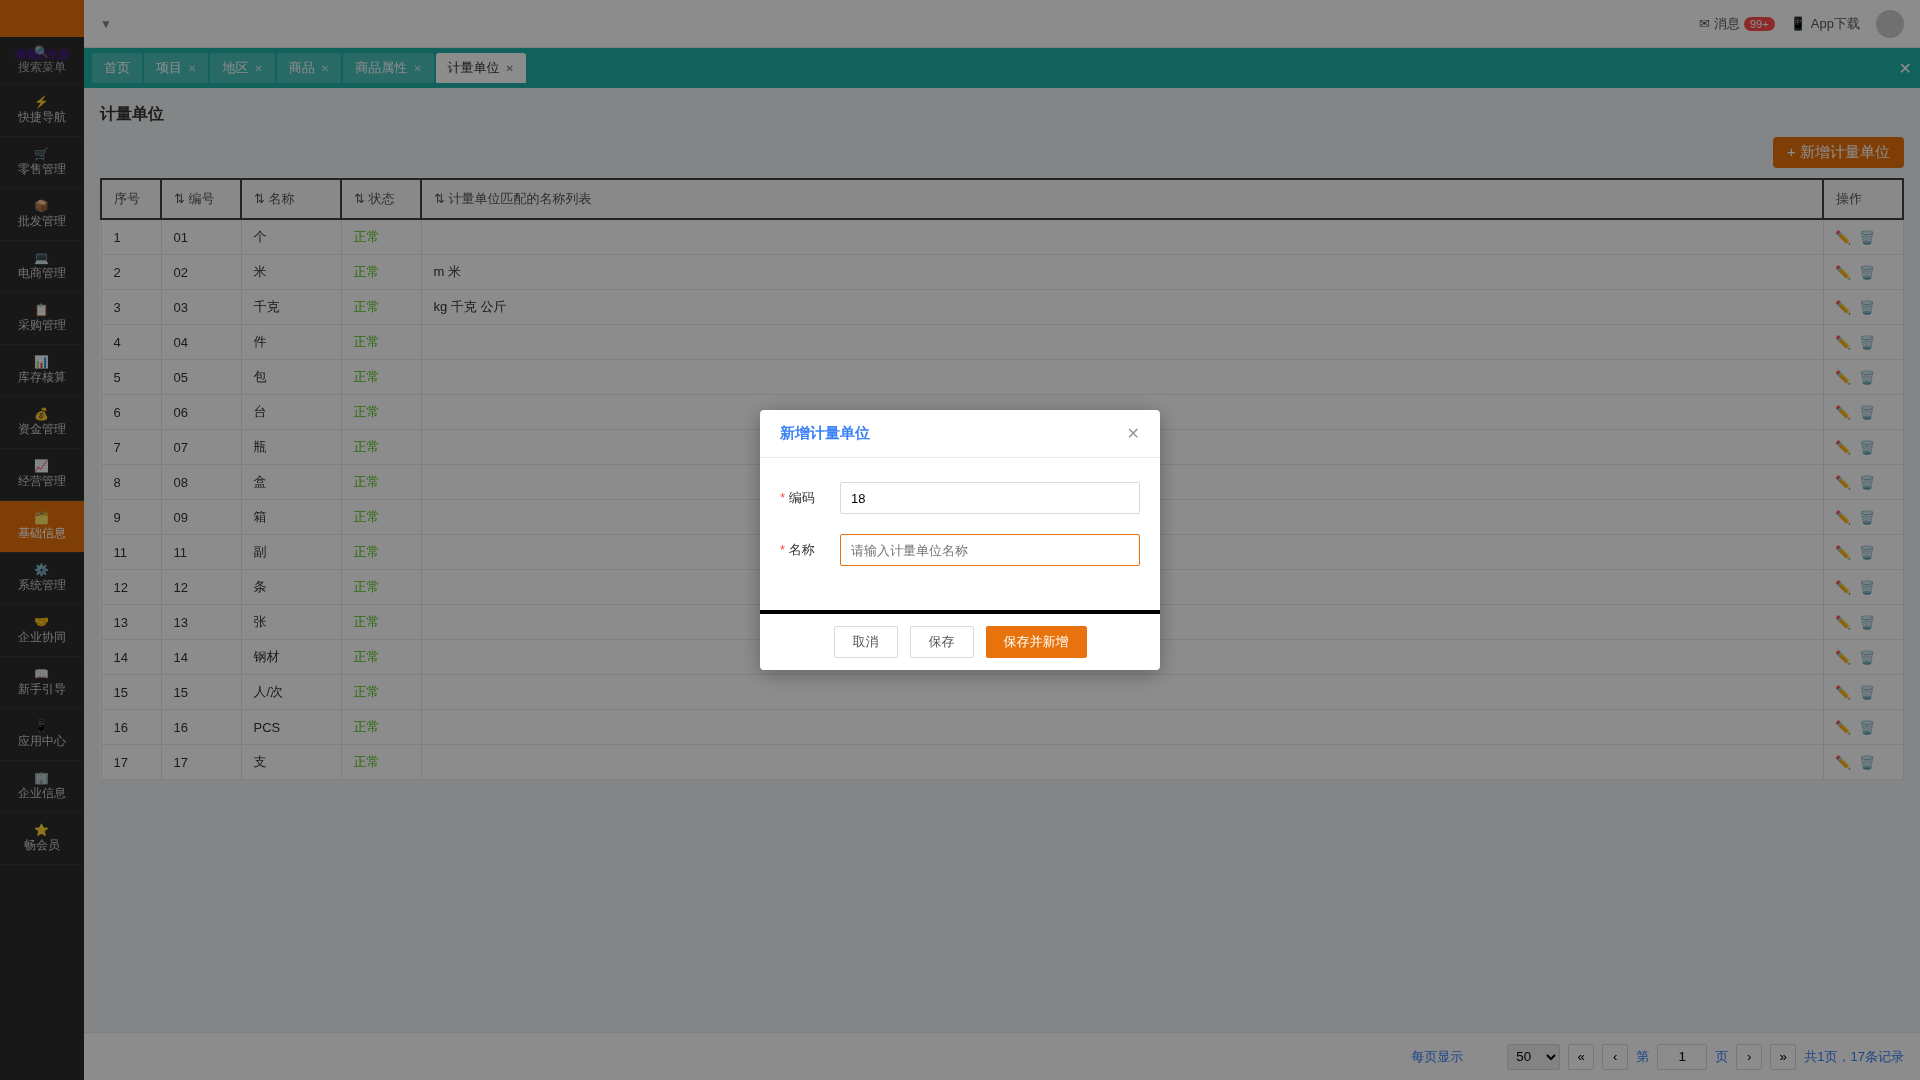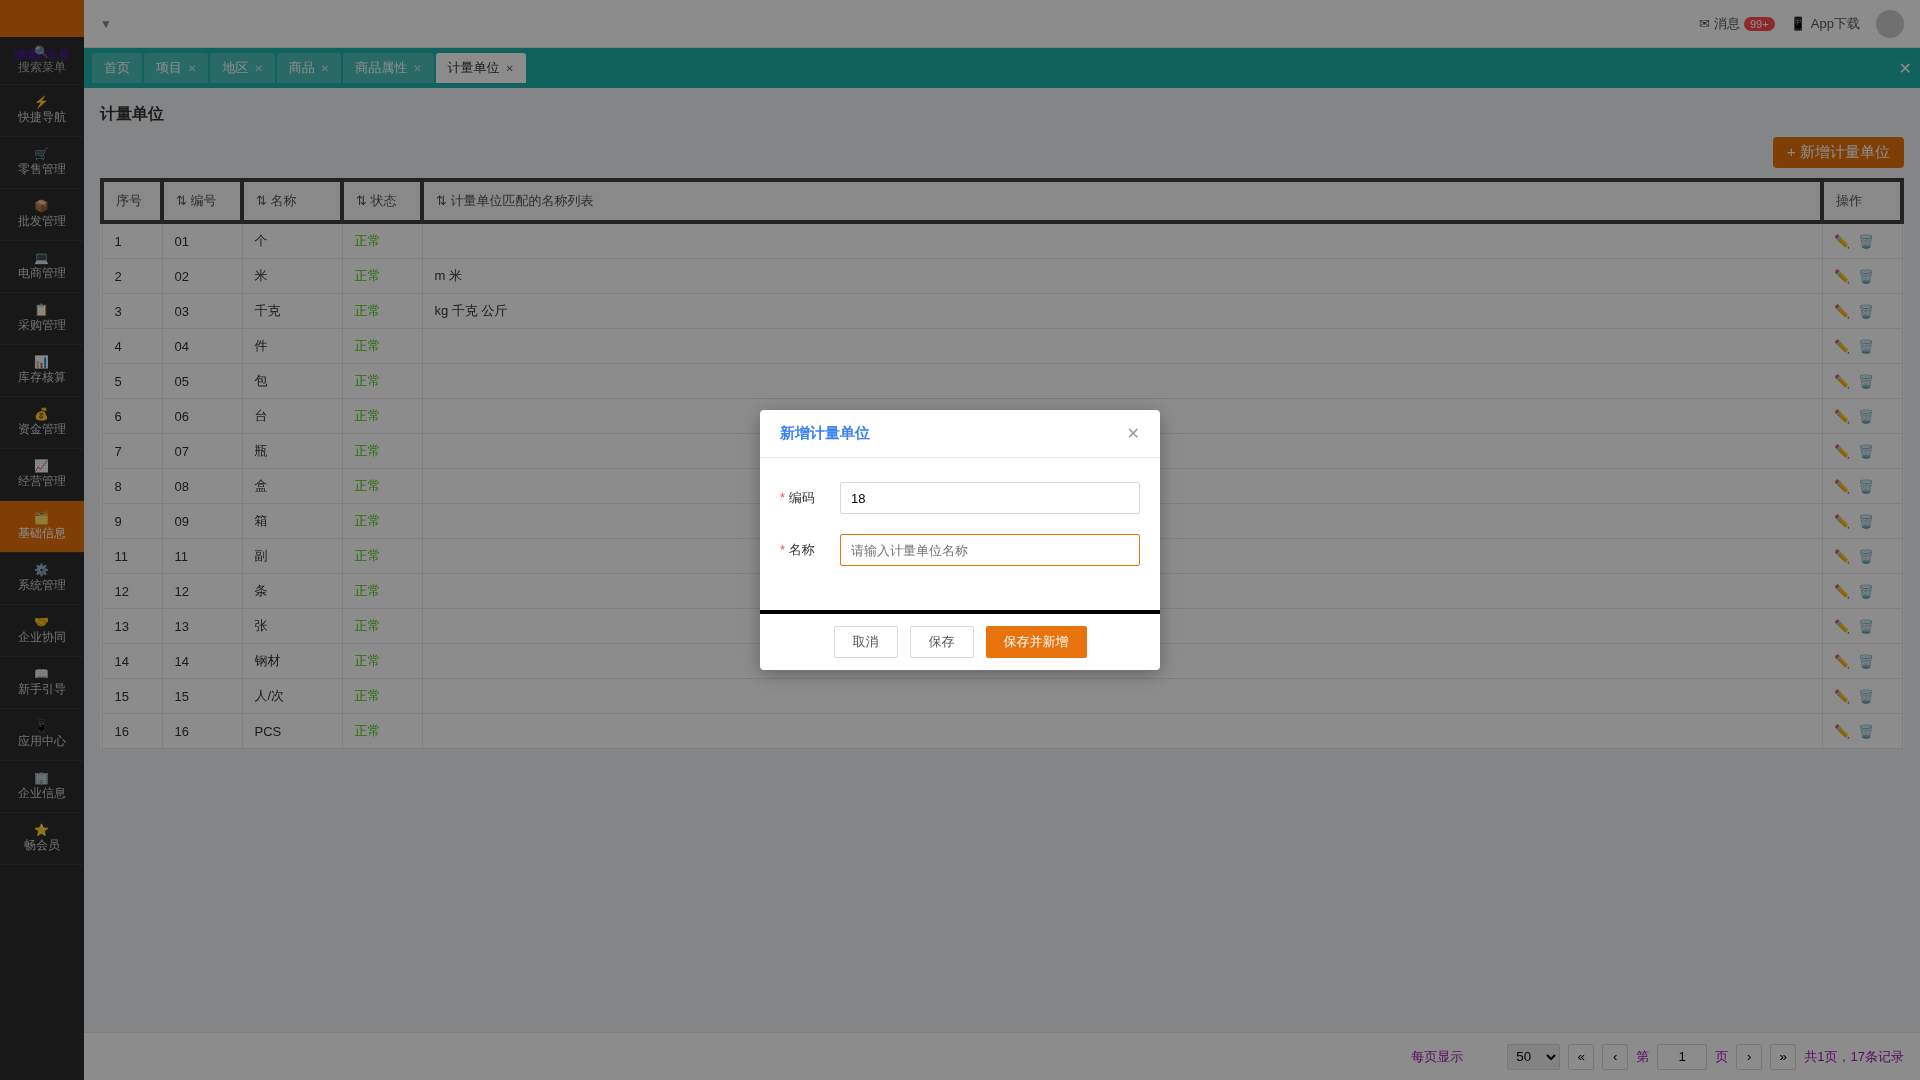--- a/index.html
+++ b/index.html
@@ -35,29 +35,29 @@
     
     .page-area { flex: 1; background: #f0f2f5; padding: 16px; overflow-y: auto; position: relative; }
     .page-title { font-size: 16px; font-weight: bold; color: #333; margin-bottom: 12px; }
 
     
     .table-toolbar { display: flex; justify-content: flex-end; margin-bottom: 10px; }
     .btn-add { background: #e8720c; color: white; border: none; padding: 6px 14px; border-radius: 4px; cursor: pointer; font-size: 15px; }
 
     
     .data-table { width: 100%; background: white; border-collapse: collapse; }
-    .data-table th { background: #fafafa; border: 4px solid #404040; padding: 10px 12px; text-align: left; color: #555; font-weight: 500; white-space: nowrap; }
+    .data-table th { background: #fafafa; border: 2px solid #404040; padding: 10px 12px; text-align: left; color: #555; font-weight: 500; white-space: nowrap; }
     .data-table td { border: 1px solid #e8e8e8; padding: 8px 12px; color: #333; }
     .status-normal { color: #52c41a; }
     .action-icons { display: flex; gap: 8px; color: #999; }
     .action-icon { cursor: pointer; color: #999; }
 
     
     .pagination-bar { height: 48px; background: white; border-top: 1px solid #e8e8e8; display: flex; align-items: center; justify-content: flex-end; padding: 0 16px; gap: 8px; flex-shrink: 0; }
-    .pagination-text { color: #a21caf; font-size: 13px; }
+    .pagination-text { color: #3b82f6; font-size: 13px; }
     .pagination-input { width: 50px; height: 26px; border: 1px solid #d9d9d9; text-align: center; border-radius: 2px; }
     .pagination-btn { width: 26px; height: 26px; border: 1px solid #d9d9d9; background: white; cursor: pointer; display: inline-flex; align-items: center; justify-content: center; border-radius: 2px; }
     .pagination-select { height: 26px; border: 1px solid #d9d9d9; border-radius: 2px; padding: 0 4px; margin-left: 36px; }
 
     
     .overlay { position: fixed; top: 0; left: 0; width: 1920px; height: 1080px; background: rgba(0,0,0,0.45); z-index: 100; display: flex; align-items: center; justify-content: center; }
 
     
     .modal { background: white; border-radius: 4px; width: 400px; padding: 0; box-shadow: 0 4px 20px rgba(0,0,0,0.3); }
     .modal-header { padding: 14px 20px; border-bottom: 1px solid #e8e8e8; display: flex; align-items: center; justify-content: space-between; }
@@ -408,20 +408,33 @@
       <td>PCS</td>
       <td><span class="status-normal">正常</span></td>
       <td></td>
       <td>
         <div class="action-icons">
           <span class="action-icon">✏️</span>
           <span class="action-icon">🗑️</span>
         </div>
       </td>
     </tr>
+          <tr>
+      <td>17</td>
+      <td>17</td>
+      <td>支</td>
+      <td><span class="status-normal">正常</span></td>
+      <td></td>
+      <td>
+        <div class="action-icons">
+          <span class="action-icon">✏️</span>
+          <span class="action-icon">🗑️</span>
+        </div>
+      </td>
+    </tr>
         </tbody>
     </table>
   </div>
 
   <div class="pagination-bar">
     <span class="pagination-text">每页显示</span>
     <select class="pagination-select">
       <option>50</option>
       <option>100</option>
     </select>

